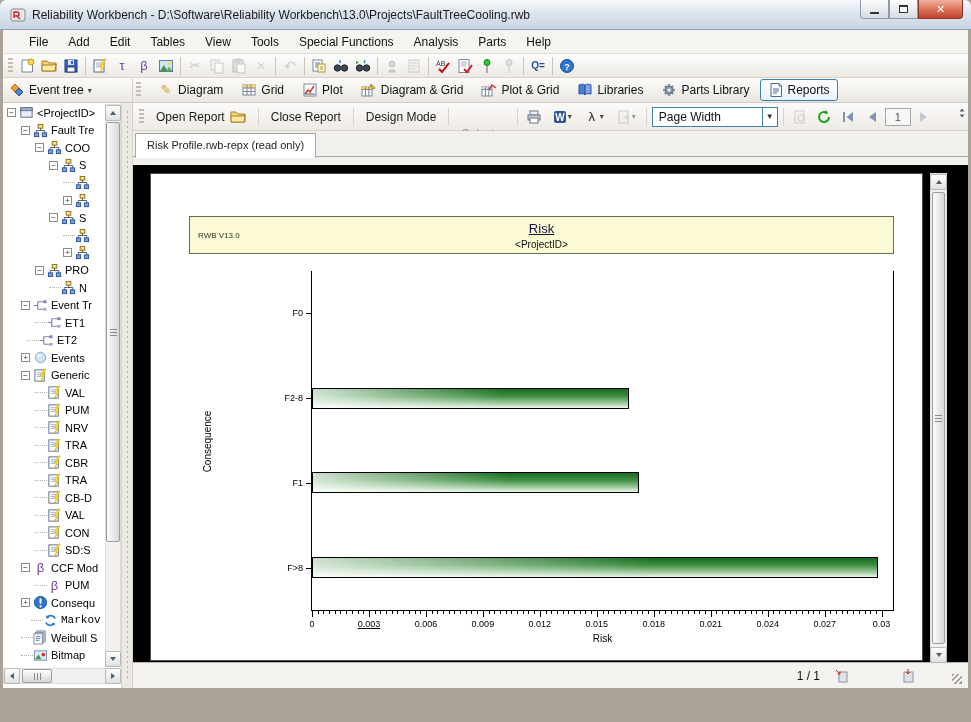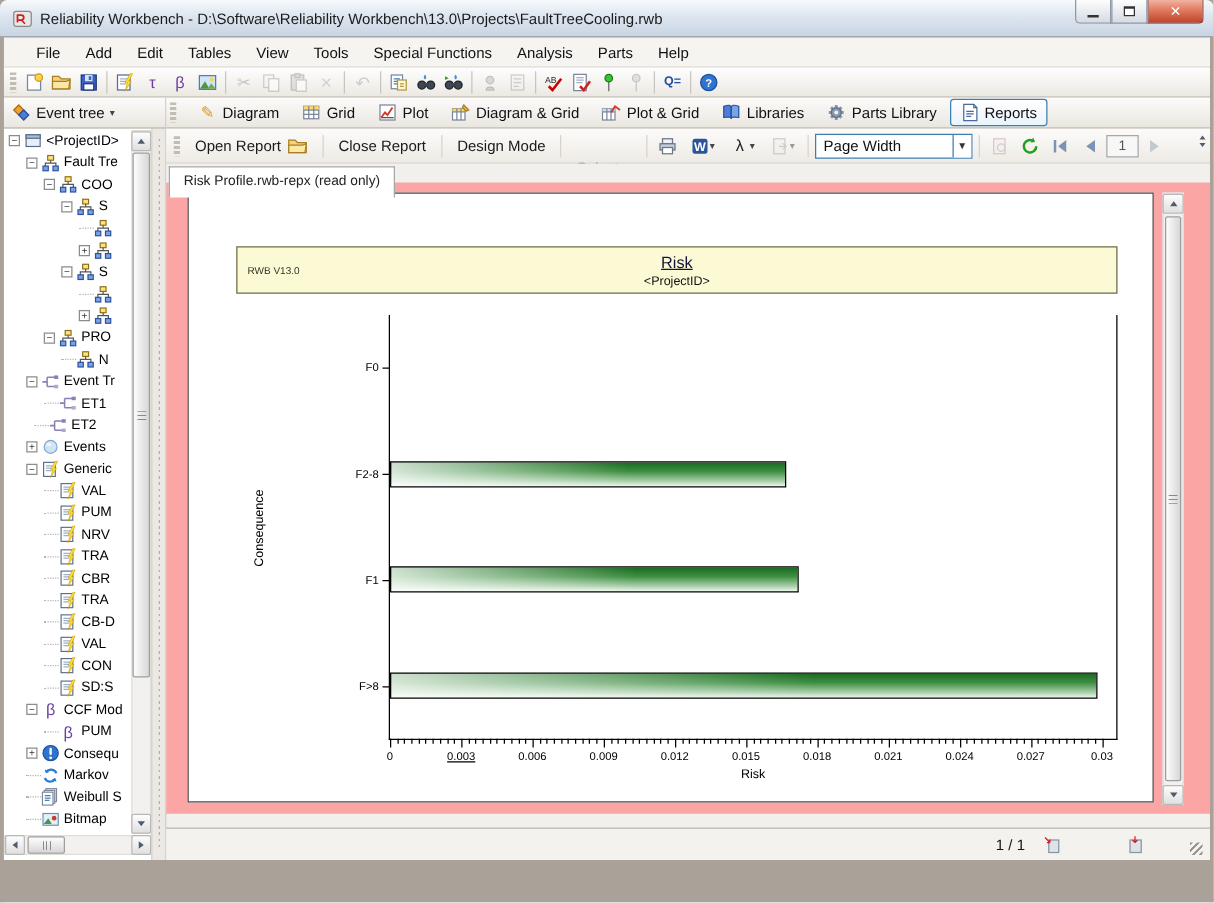--- a/index.html
+++ b/index.html
@@ -79,21 +79,21 @@
   .combo-text{flex:1;padding-left:6px;}
   .combo-arrow{width:15px;height:18px;border-left:1px solid #3c7fb1;display:flex;align-items:center;justify-content:center;font-size:8px;color:#333;background:#fff;}
   .pagebox{width:26px;height:18px;border:1px solid #a8a8a8;background:#f7f7f7;font-size:11px;color:#555;text-align:center;line-height:16px;}
   .tb-more{position:absolute;right:3px;top:5px;display:flex;flex-direction:column;gap:2px;align-items:center;}
   .tb-more .tri{transform:scale(.8);}
   
   .tabstrip{position:absolute;left:0;top:28px;width:835px;height:26px;background:#f1f0ed;border-bottom:1px solid #a7a7a7;}
   .doctab{position:absolute;left:2px;top:2px;height:25px;background:#fff;border:1px solid #a7a7a7;border-bottom:none;
     font-size:11px;color:#222;padding:0 11px;line-height:23px;z-index:2;}
   
-  .viewport{position:absolute;left:0;top:43px;width:835px;height:505px;background:#fca5a5;overflow:hidden;}
+  .viewport{position:absolute;left:0;top:62px;width:835px;height:505px;background:#000000;overflow:hidden;}
   .page{position:absolute;left:17px;top:8px;width:773px;height:488px;background:#fff;border:1px solid #4a4a4a;}
   .rheader{position:absolute;left:38px;top:42px;width:705px;height:38px;background:#fcfad4;border:1px solid #6b6b4f;}
   .rheader-left{position:absolute;left:8px;top:14px;font-size:8px;color:#33332a;}
   .rheader-title{position:absolute;left:0;right:0;top:4px;text-align:center;font-size:13px;color:#14143c;text-decoration:underline;}
   .rheader-sub{position:absolute;left:0;right:0;top:22px;text-align:center;font-size:10px;color:#111;}
   .plot{position:absolute;left:160px;top:97px;width:583px;height:340px;border-left:1px solid #000;border-right:1px solid #000;border-bottom:1px solid #000;}
   .ycat{position:absolute;right:calc(100% + 9px);transform:translateY(-50%);font-size:9px;color:#000;white-space:nowrap;}
   .ytick{position:absolute;right:100%;width:6px;height:1px;background:#000;}
   .bar{position:absolute;left:0;height:21px;border:1px solid #000;
     background:linear-gradient(to right,rgba(255,255,255,.78),rgba(255,255,255,0) 60%),
@@ -758,21 +758,21 @@
           <span class="tgl">+</span>
           <span class="ic tico">
             <svg viewBox="0 0 16 16">
               <circle cx="8" cy="8" r="6.5" fill="#2f74d0" stroke="#1c4f96"></circle>
               <rect x="7" y="3.5" width="2" height="6" rx="1" fill="#fff"></rect>
               <circle cx="8" cy="12" r="1.2" fill="#fff"></circle>
             </svg>
           </span>
           <span class="tlab">Consequ</span>
         </div>
-        <div class="trow" style="padding-left: 18px;">
+        <div class="trow" style="padding-left: 28px; font-family: Liberation Mono, monospace;">
           <span class="stub"></span>
           <span class="ic tico">
             <svg viewBox="0 0 16 16">
               <path d="M13 6a5.2 5.2 0 00-9-1" stroke="#2b7cd3" stroke-width="1.8" fill="none"></path>
               <path d="M3 2.5l1 3.5 3-1z" fill="#2b7cd3"></path>
               <path d="M3 10a5.2 5.2 0 009 1" stroke="#2b7cd3" stroke-width="1.8" fill="none"></path>
               <path d="M13 13.5l-1-3.5-3 1z" fill="#2b7cd3"></path>
             </svg>
           </span>
           <span class="tlab">Markov</span>

